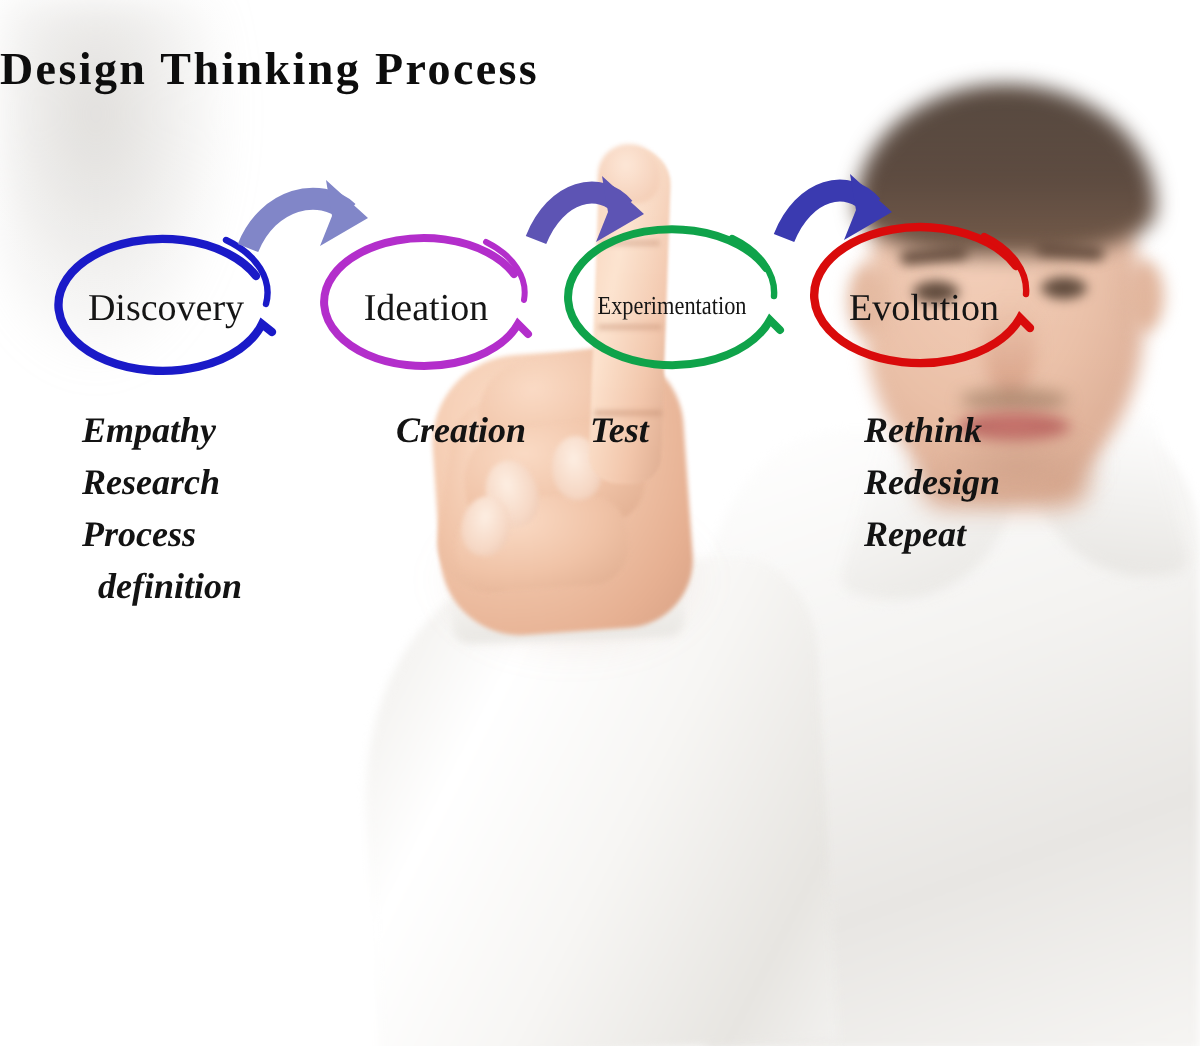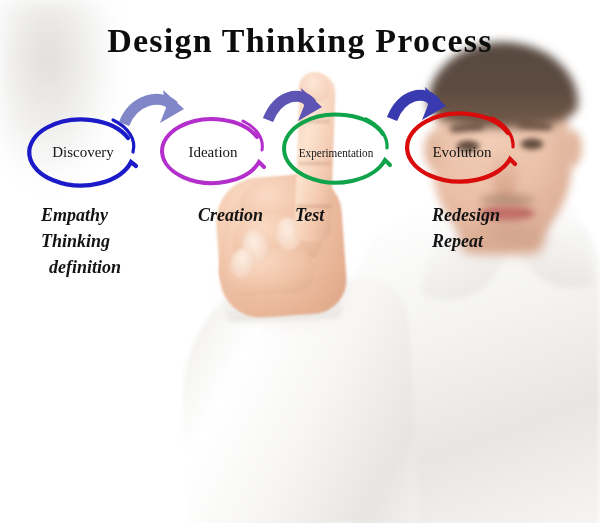--- a/index.html
+++ b/index.html
@@ -247,33 +247,33 @@
   
   #diagram-layer {
     position: absolute;
     inset: 0;
   }
 
   #page-title {
     position: absolute;
     left: 0; top: 22px;
     width: 600px;
-    text-align: center;
+    text-align: left;
     font-family: "Liberation Serif", "DejaVu Serif", serif;
     font-weight: bold;
-    font-size: 34px;
+    font-size: 23px;
     letter-spacing: 1.2px;
     color: #0d0d0d;
   }
 
   .stage-label {
     position: absolute;
     color: #151515;
     font-family: "Liberation Serif", "DejaVu Serif", serif;
-    font-size: 15px;
+    font-size: 19px;
     text-align: center;
     white-space: nowrap;
   }
   #label-discovery       { left: 34px;  top: 144px; width: 98px; }
   #label-ideation        { left: 164px; top: 144px; width: 98px; }
   #label-experimentation { left: 284px; top: 145px; width: 104px;
                            font-size: 13px; transform: scaleX(.86); }
   #label-evolution       { left: 410px; top: 144px; width: 104px; }
 
   .col {
@@ -394,31 +394,33 @@
       </g>
     </svg>
 
     <div class="stage-label" id="label-discovery">Discovery</div>
     <div class="stage-label" id="label-ideation">Ideation</div>
     <div class="stage-label" id="label-experimentation">Experimentation</div>
     <div class="stage-label" id="label-evolution">Evolution</div>
 
     <div class="col" id="col-1">
       <div>Empathy</div>
-      <div>Thinking</div>
+      <div>Research</div>
+      <div>Process</div>
       <span class="sub">definition</span>
     </div>
 
     <div class="col" id="col-2">
       <div>Creation</div>
     </div>
 
     <div class="col" id="col-3">
       <div>Test</div>
     </div>
 
     <div class="col" id="col-4">
+      <div>Rethink</div>
       <div>Redesign</div>
       <div>Repeat</div>
     </div>
 
   </div>
 </div>
 
 </body></html>

